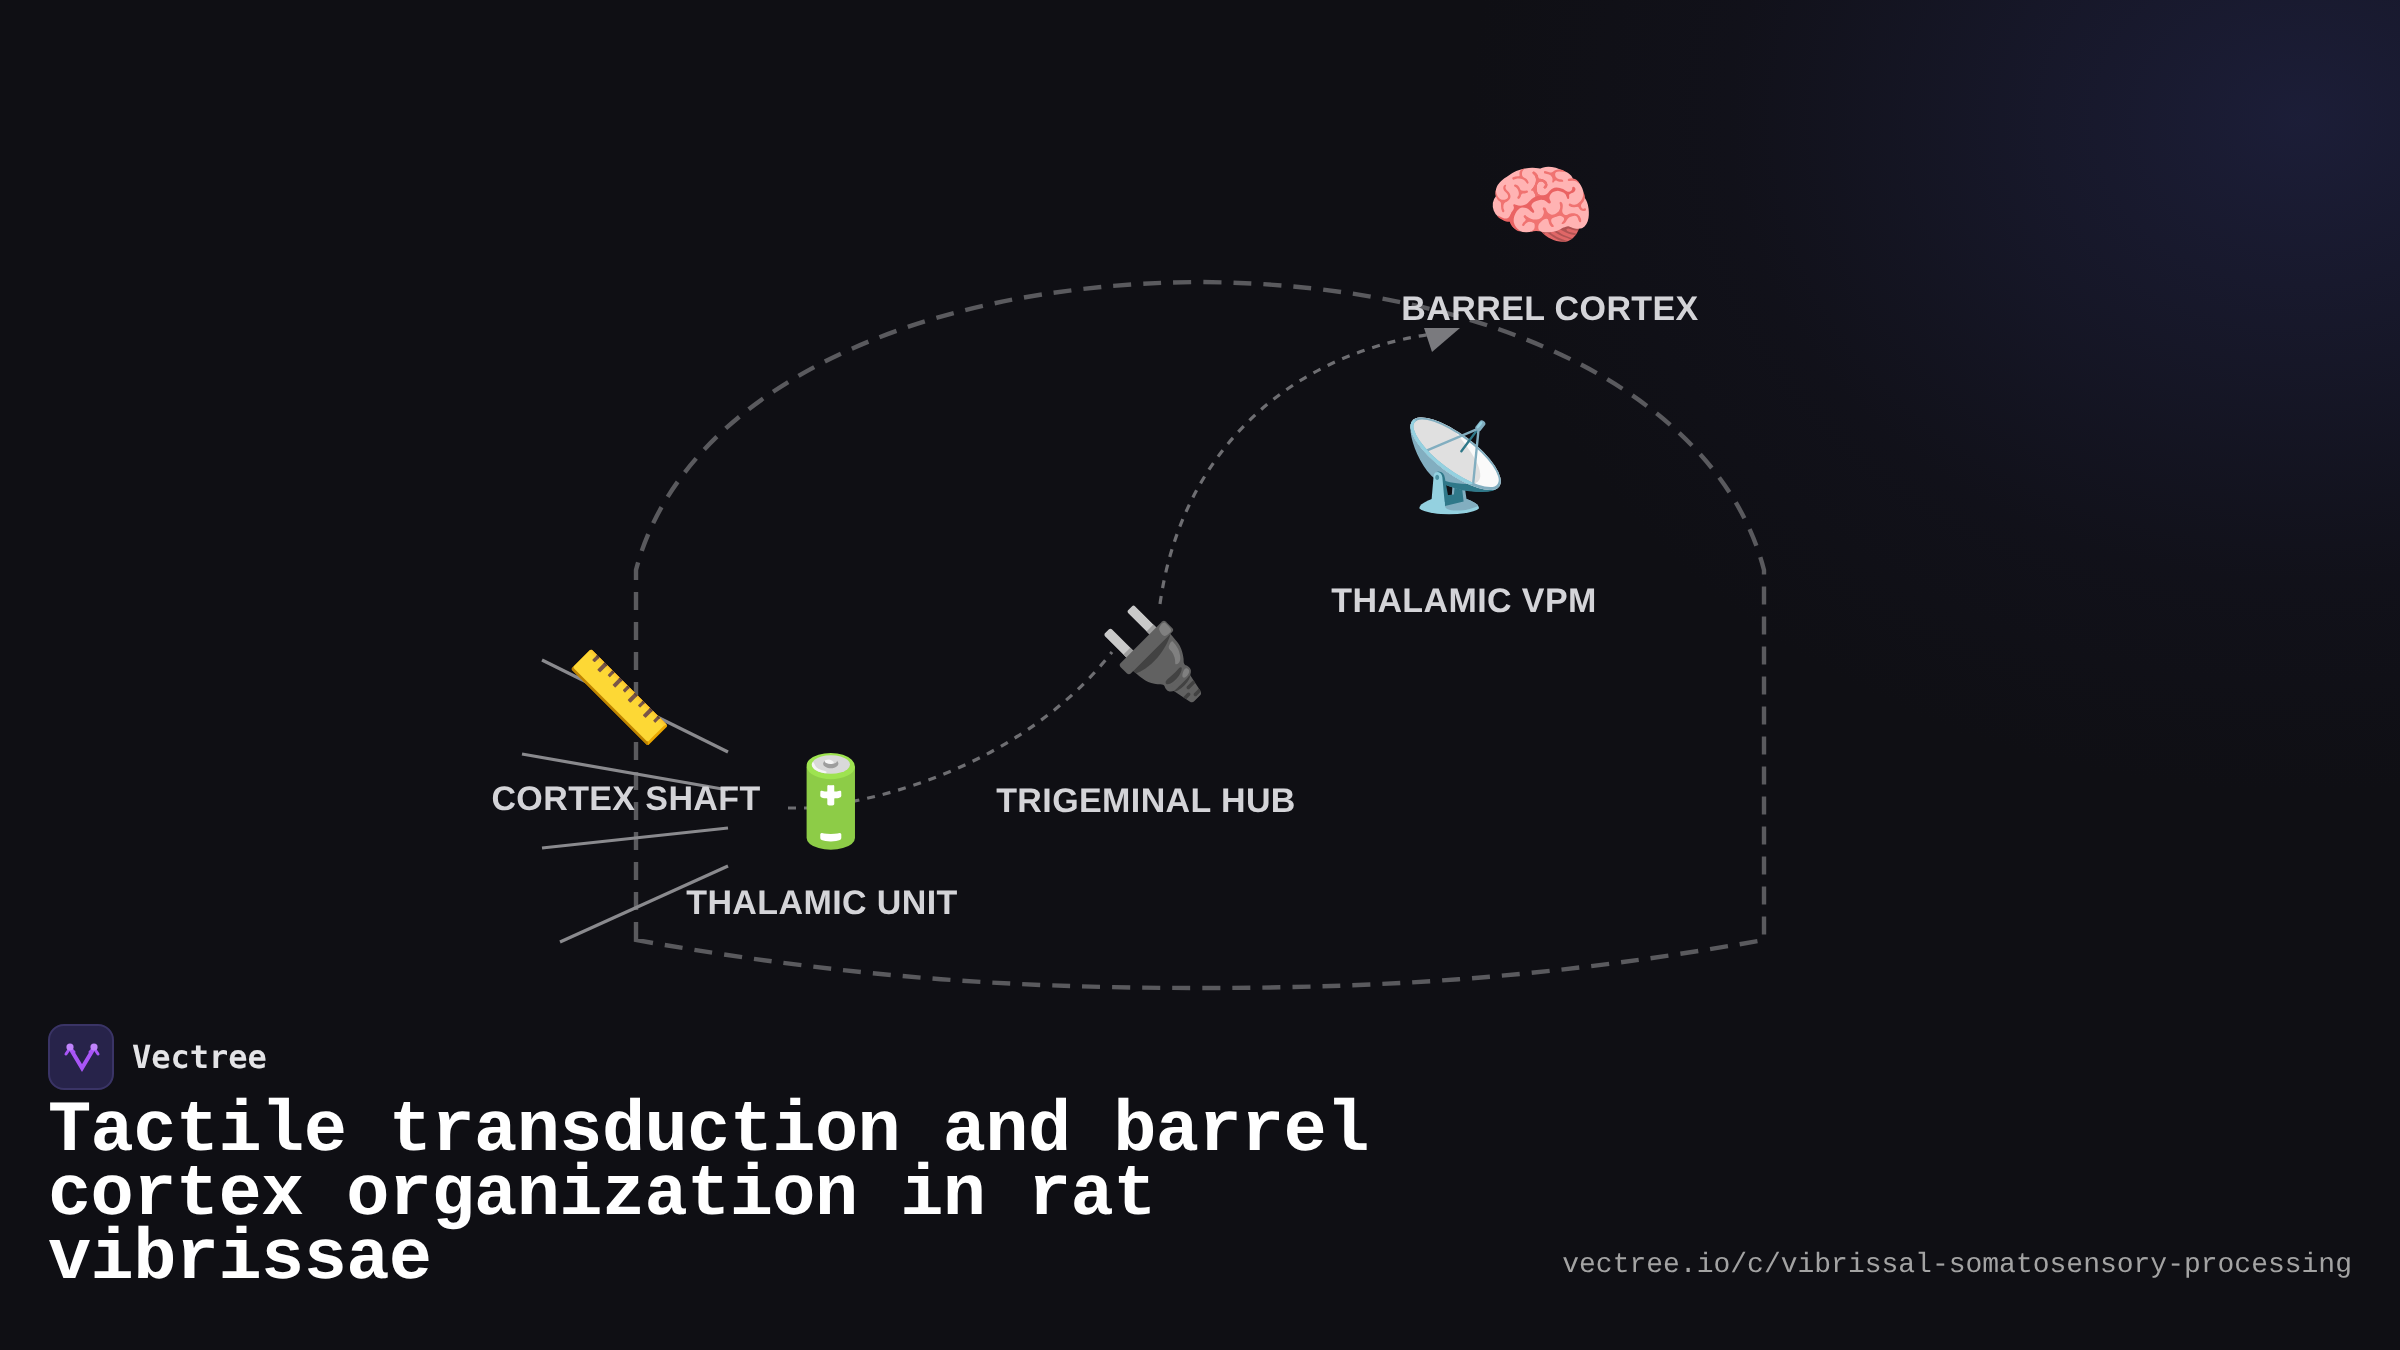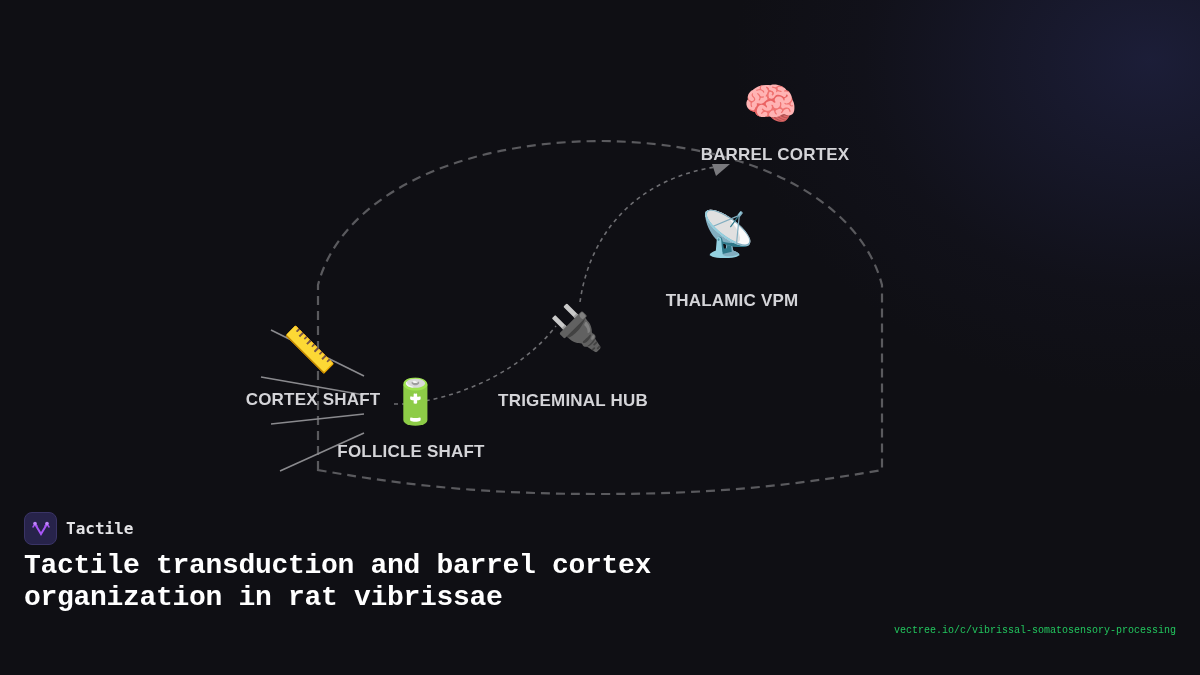--- a/index.html
+++ b/index.html
@@ -29,25 +29,25 @@
     width: 33px; height: 33px; border-radius: 8px; background: #27234a;
     border: 1px solid #3a3466; box-sizing: border-box;
     display: flex; align-items: center; justify-content: center;
   }
   .brand-name {
     margin-left: 9px; color: #e4e4e7; font-size: 16px; font-weight: bold;
     font-family: "DejaVu Sans Mono", monospace;
   }
   .title {
     position: absolute; left: 24px; top: 550px; width: 720px; margin: 0;
-    color: #ffffff; font-size: 28px; line-height: 32px; font-weight: bold;
+    color: #ffffff; font-size: 36px; line-height: 32px; font-weight: bold;
     font-family: "Liberation Mono", monospace; letter-spacing: -0.3px;
   }
   .url {
-    position: absolute; right: 24px; top: 625px; color: #22c55e; font-size: 10px;
+    position: absolute; right: 24px; top: 625px; color: #a3a3a3; font-size: 14px;
     font-family: "Liberation Mono", monospace;
   }
 </style>
 </head>
 <body>
 
 <div class="bg-glow"></div>
 
 <svg class="diagram" width="1200" height="675">
 
@@ -63,38 +63,38 @@
   <path d="M394 404 L405 404 C460 398 520 372 556 326" fill="none" stroke="#6e6e72" stroke-width="1.6" stroke-dasharray="4 4"></path>
 
   <path d="M580 302 C590 230 640 178 716 167" fill="none" stroke="#6e6e72" stroke-width="1.6" stroke-dasharray="4 4"></path>
   <polygon points="730,164 712,164 716,176" fill="#7a7a7e"></polygon>
 </svg>
 
 <div class="node-icon" style="left:282px;top:328px;transform:rotate(0deg);">📏</div>
 <div class="node-label" style="left:313px;top:390px;">CORTEX SHAFT</div>
 
 <div class="node-icon" style="left:388px;top:380px;">🔋</div>
-<div class="node-label" style="left:411px;top:442px;">FOLLICLE SHAFT</div>
+<div class="node-label" style="left:411px;top:442px;">THALAMIC UNIT</div>
 
 <div class="node-icon" style="left:549px;top:306px;">🔌</div>
 <div class="node-label" style="left:573px;top:367px;margin-top:24px;">TRIGEMINAL HUB</div>
 
 <div class="node-icon" style="left:700px;top:212px;">📡</div>
 <div class="node-label" style="left:732px;top:272px;margin-top:19px;">THALAMIC VPM</div>
 
 <div class="node-icon" style="left:743px;top:82px;">🧠</div>
 <div class="node-label" style="left:775px;top:145px;">BARREL CORTEX</div>
 
 <div class="brand">
   <div class="brand-logo">
     <svg width="20" height="18" viewBox="0 0 20 18">
       <path d="M4 4 L10 14 L16 4" fill="none" stroke="#a855f7" stroke-width="2" stroke-linecap="round"></path>
       <path d="M4 4 L2 7 M4 4 L6 6 M16 4 L14 6 M16 4 L18 7" stroke="#a855f7" stroke-width="1.5" stroke-linecap="round"></path>
       <circle cx="4" cy="3.5" r="1.8" fill="#c084fc"></circle>
       <circle cx="16" cy="3.5" r="1.8" fill="#c084fc"></circle>
     </svg>
   </div>
-  <span class="brand-name">Tactile</span>
+  <span class="brand-name">Vectree</span>
 </div>
 
 <h1 class="title">Tactile transduction and barrel cortex organization in rat vibrissae</h1>
 
 <div class="url">vectree.io/c/vibrissal-somatosensory-processing</div>
 
 </body></html>

